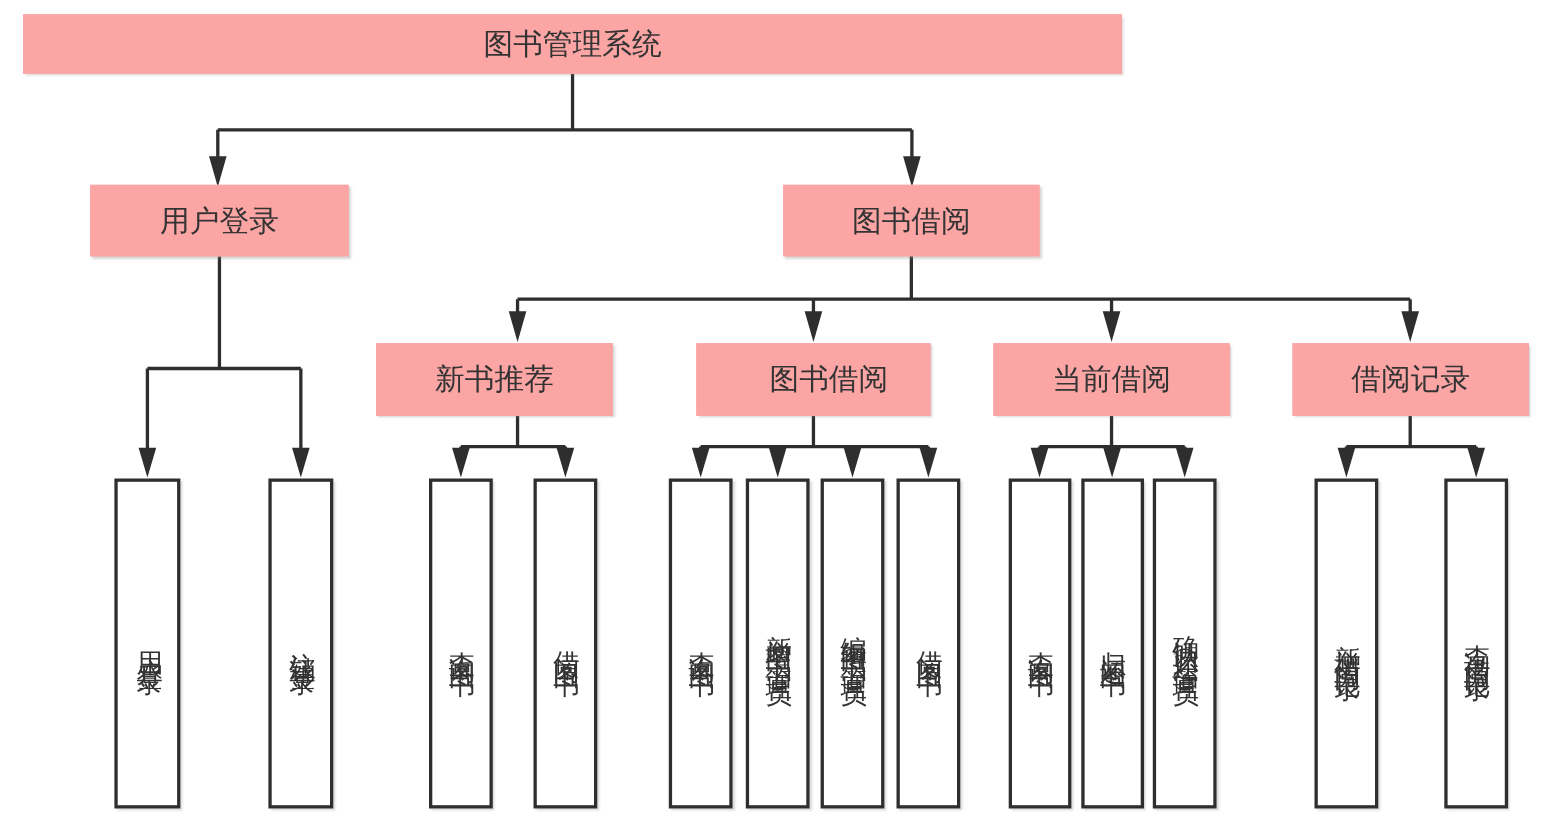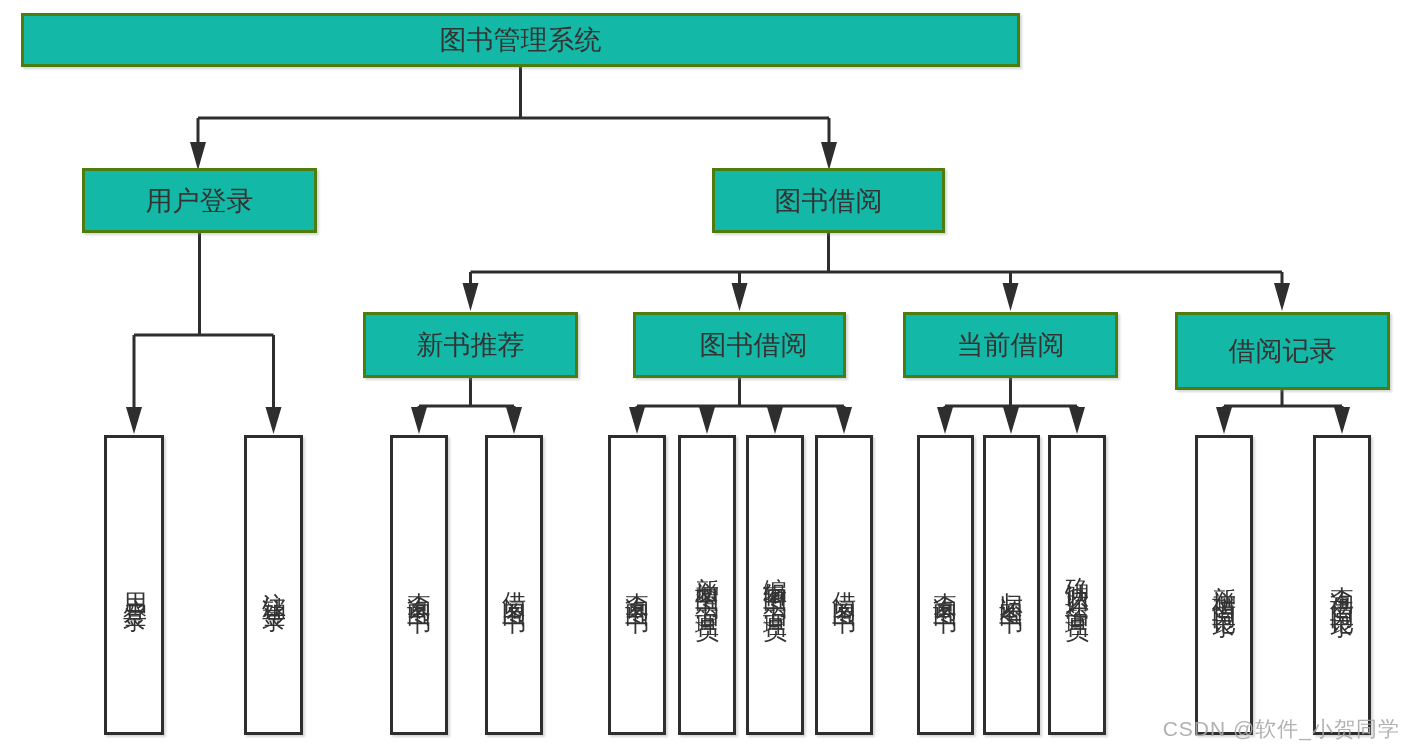--- a/index.html
+++ b/index.html
@@ -7,22 +7,22 @@
     position:relative;
     width:1405px;height:747px;
     background:#ffffff;
     font-family:"Liberation Sans",sans-serif;
     overflow:hidden;
   }
   #connectors{position:absolute;left:0;top:0;z-index:1;}
   .hbox{
     position:absolute;z-index:2;
     box-sizing:border-box;
-    border:3px solid #4d7c0f;
-    background:#14b8a6;
+    border:3px solid #fca5a5;
+    background:#fca5a5;
     display:flex;align-items:center;justify-content:center;
     font-size:27px;color:#333333;
     box-shadow:2px 2px 2px rgba(140,140,140,0.35);
     white-space:nowrap;
   }
   .leaf{
     position:absolute;z-index:2;
     box-sizing:border-box;
     border:3px solid #2e2e2e;
     background:#ffffff;
@@ -93,37 +93,36 @@
       <polygon points="1216,407 1232,407 1224,434"></polygon>
       <polygon points="1334,407 1350,407 1342,434"></polygon>
     </g>
   </svg>
 
   <div class="hbox" style="left:21px;top:13px;width:999px;height:54px;">图书管理系统</div>
 
   <div class="hbox" style="left:82px;top:168px;width:235px;height:65px;">用户登录</div>
   <div class="hbox" style="left:712px;top:168px;width:233px;height:65px;">图书借阅</div>
 
-  <div class="hbox" style="left:363px;top:312px;width:215px;height:66px;">新书推荐</div>
+  <div class="hbox" style="left:342px;top:312px;width:215px;height:66px;">新书推荐</div>
   <div class="hbox" style="left:633px;top:312px;width:213px;height:66px;padding-left:28px;">图书借阅</div>
   <div class="hbox" style="left:903px;top:312px;width:215px;height:66px;">当前借阅</div>
-  <div class="hbox" style="left:1175px;top:312px;width:215px;height:78px;">借阅记录</div>
+  <div class="hbox" style="left:1175px;top:312px;width:215px;height:66px;">借阅记录</div>
 
   <div class="leaf" style="left:104px;top:435px;width:60px;height:300px;">用户登录</div>
   <div class="leaf" style="left:244px;top:435px;width:59px;height:300px;">注销登录</div>
 
   <div class="leaf" style="left:390px;top:435px;width:58px;height:300px;">查询图书</div>
   <div class="leaf" style="left:485px;top:435px;width:58px;height:300px;">借阅图书</div>
 
   <div class="leaf" style="left:608px;top:435px;width:58px;height:300px;">查询图书</div>
   <div class="leaf" style="left:678px;top:435px;width:58px;height:300px;">新增图书（管理员）</div>
   <div class="leaf" style="left:746px;top:435px;width:58px;height:300px;">编辑图书（管理员）</div>
   <div class="leaf" style="left:815px;top:435px;width:58px;height:300px;">借阅图书</div>
 
   <div class="leaf" style="left:917px;top:435px;width:57px;height:300px;">查询图书</div>
   <div class="leaf" style="left:983px;top:435px;width:57px;height:300px;">归还图书</div>
   <div class="leaf" style="left:1048px;top:435px;width:58px;height:300px;">确认归还（管理员）</div>
 
   <div class="leaf" style="left:1195px;top:435px;width:58px;height:300px;">新增借阅记录</div>
   <div class="leaf" style="left:1313px;top:435px;width:58px;height:300px;">查询借阅记录</div>
 
-  <div class="watermark">CSDN @软件_小贺同学</div>
 </div>
 
 </body></html>

